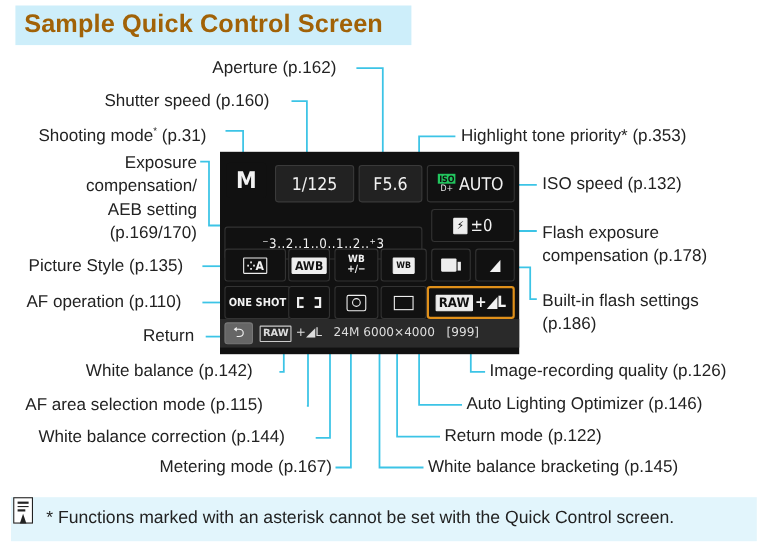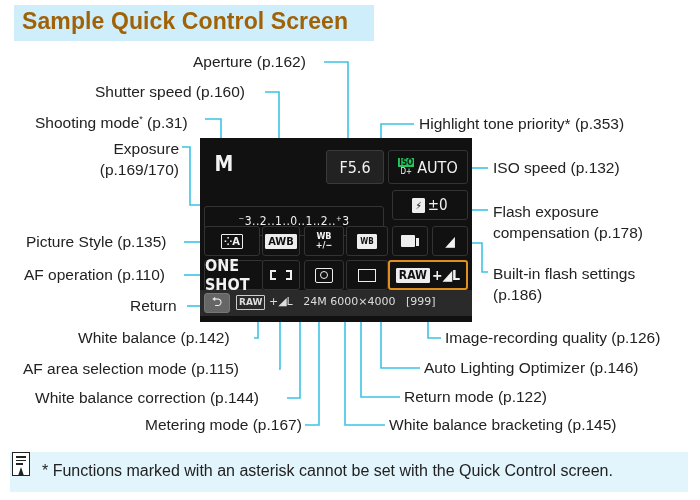--- a/index.html
+++ b/index.html
@@ -65,20 +65,21 @@
 
     <polyline points="420,368 381,368 381,241 393,241"></polyline>
 
     <polyline points="441,338 428,338 428,284"></polyline>
   </g>
 </svg>
 
 <div class="screen">
 
   <div class="cell dark big" style="left:6px;top:10px;width:36px;height:32px;border:none;">M</div>
+  <div class="cell med" style="left:50px;top:12px;width:72px;height:34px;">1/125</div>
   <div class="cell med" style="left:126px;top:12px;width:58px;height:34px;">F5.6</div>
   <div class="cell dark" style="left:188px;top:12px;width:80px;height:34px;">
     <span style="display:inline-flex;flex-direction:column;font-size:8px;line-height:9px;margin-right:3px;align-items:center;">
       <span style="background:#22c55e;color:#111;padding:0 1px;font-weight:bold;">ISO</span>
       <span>D+</span>
     </span>
     <span style="font-size:16px;">AUTO</span>
   </div>
 
   <div class="cell dark" style="left:4px;top:52px;width:180px;height:30px;font-size:12px;letter-spacing:0.5px;margin-top:16px;">⁻3..2..1..0..1..2..⁺3</div>
@@ -101,21 +102,21 @@
     <span class="box-icon" style="background:#eee;color:#111;font-size:8px;">WB</span>
   </div>
   <div class="cell dark" style="left:192px;top:88px;width:36px;height:30px;">
     <span style="display:inline-block;width:14px;height:12px;background:#eee;border-radius:1px;position:relative;"></span>
     <span style="display:inline-block;width:3px;height:8px;background:#eee;margin-left:1px;align-self:flex-end;margin-bottom:9px;"></span>
   </div>
   <div class="cell dark" style="left:232px;top:88px;width:36px;height:30px;font-size:14px;">
     <span>◢</span>
   </div>
 
-  <div class="cell dark" style="left:4px;top:122px;width:60px;height:30px;font-size:16px;font-weight:bold;">ONE SHOT</div>
+  <div class="cell dark" style="left:4px;top:122px;width:60px;height:30px;font-size:10px;font-weight:bold;">ONE SHOT</div>
   <div class="cell dark" style="left:62px;top:122px;width:38px;height:30px;">
     <span style="display:inline-block;width:18px;height:10px;border-left:2px solid #eee;border-right:2px solid #eee;position:relative;">
       <span style="position:absolute;left:0;top:0;width:4px;border-top:2px solid #eee;"></span>
       <span style="position:absolute;right:0;top:0;width:4px;border-top:2px solid #eee;"></span>
       <span style="position:absolute;left:0;bottom:0;width:4px;border-bottom:2px solid #eee;"></span>
       <span style="position:absolute;right:0;bottom:0;width:4px;border-bottom:2px solid #eee;"></span>
     </span>
   </div>
   <div class="cell dark" style="left:104px;top:122px;width:40px;height:30px;">
     <span style="display:inline-flex;width:16px;height:13px;border:1.5px solid #eee;border-radius:2px;align-items:center;justify-content:center;">
@@ -143,20 +144,22 @@
   </div>
 </div>
 
 <div class="lbl" style="left:193px;top:53px;">Aperture (p.162)</div>
 <div class="lbl" style="left:95px;top:83px;">Shutter speed (p.160)</div>
 <div class="lbl" style="left:35px;top:110px;">
   <span>Shooting mode</span><sup style="font-size:9px;">*</sup><span> (p.31)</span>
 </div>
 <div class="lbl r" style="right:521px;top:138px;line-height:21px;">
   <div>Exposure</div>
+  <div>compensation/</div>
+  <div>AEB setting</div>
   <div>(p.169/170)</div>
 </div>
 <div class="lbl" style="left:26px;top:233px;">Picture Style (p.135)</div>
 <div class="lbl" style="left:24px;top:266px;">AF operation (p.110)</div>
 <div class="lbl" style="left:130px;top:297px;">Return</div>
 
 <div class="lbl" style="left:419px;top:115px;">Highlight tone priority* (p.353)</div>
 <div class="lbl" style="left:493px;top:159px;">ISO speed (p.132)</div>
 <div class="lbl" style="left:493px;top:201px;line-height:21px;">
   <div>Flash exposure</div>

